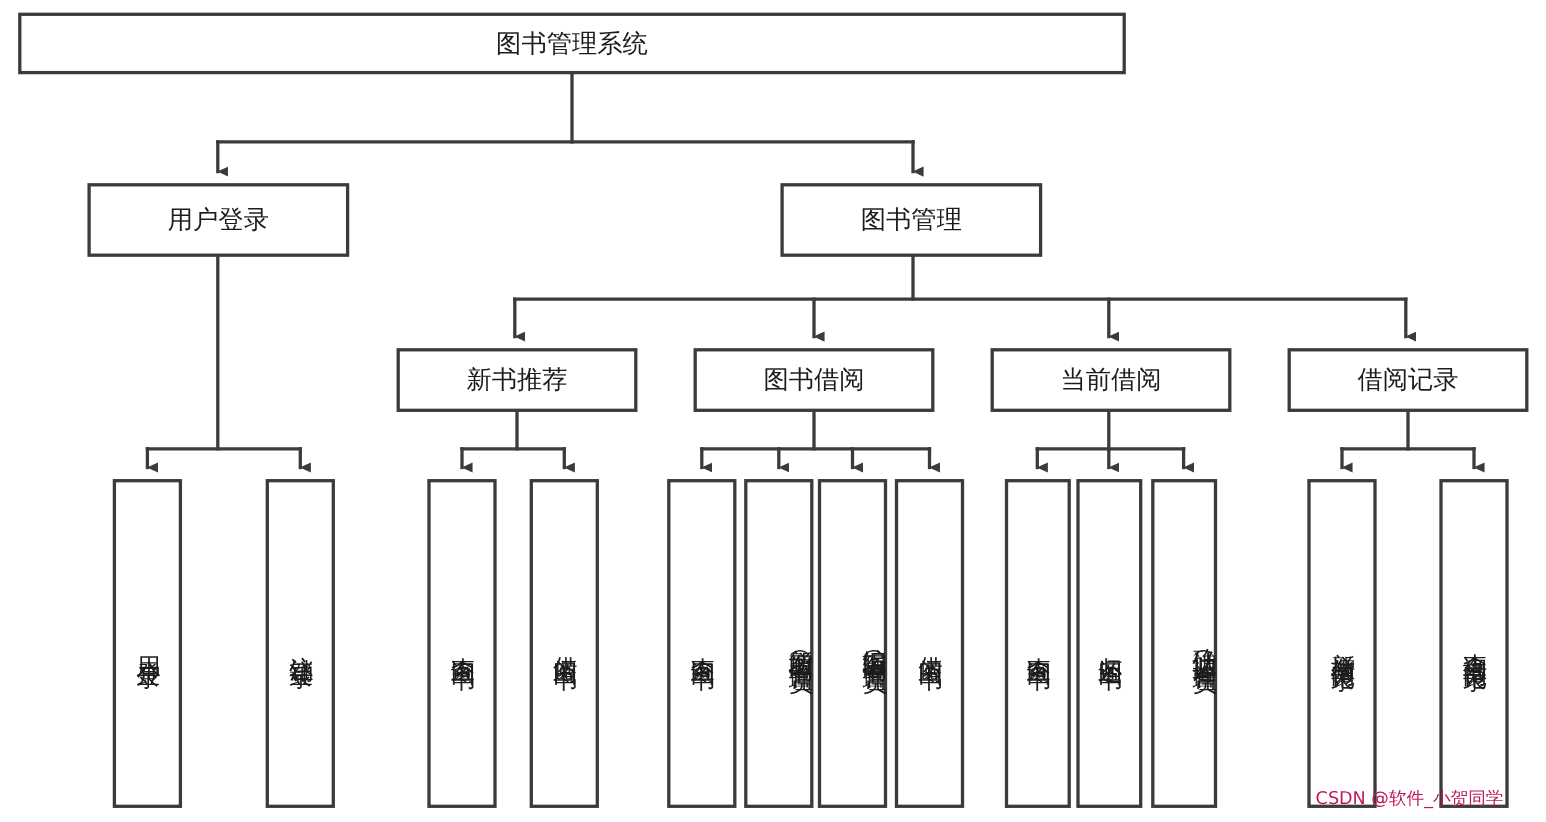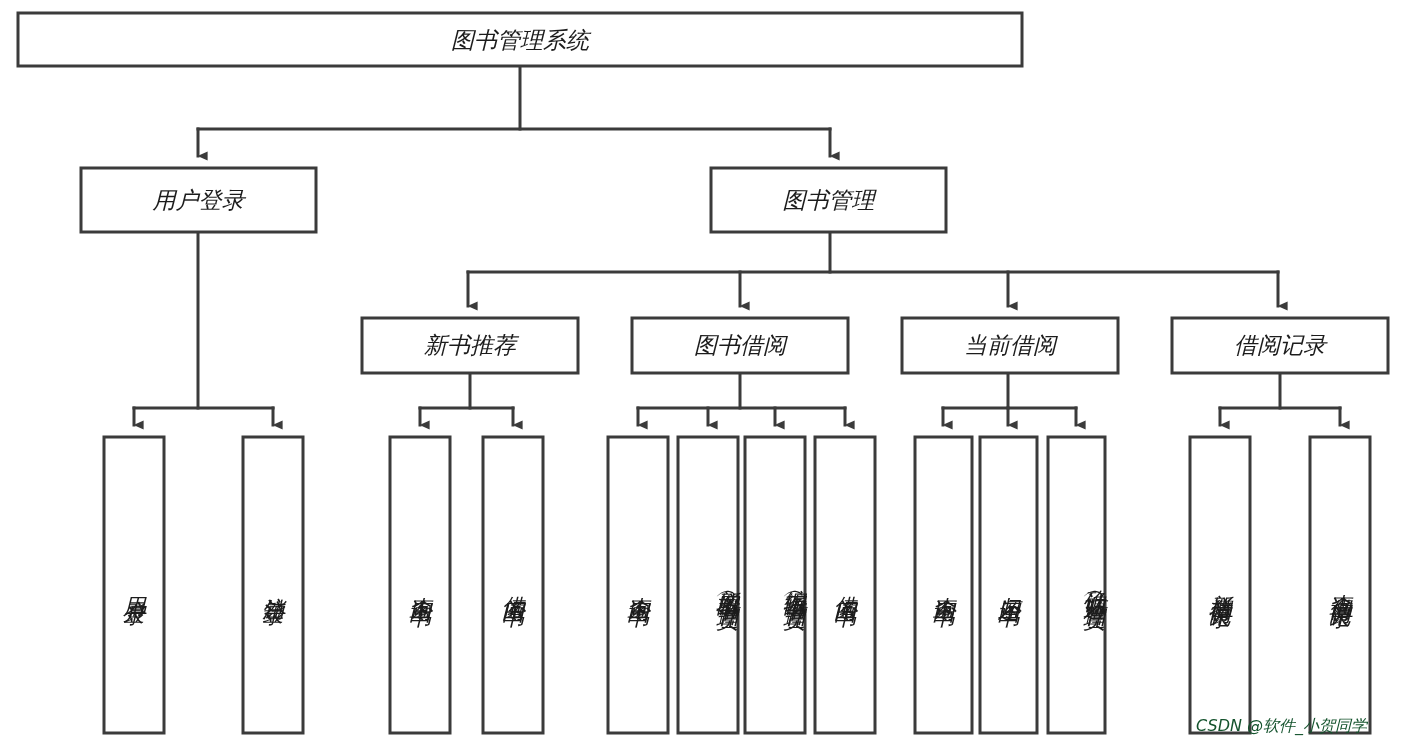--- a/index.html
+++ b/index.html
@@ -11,21 +11,20 @@
     width: 1405px;
     height: 747px;
     font-family: "DejaVu Sans", "Liberation Sans", sans-serif;
     overflow: hidden;
   }
   #diagram-root {
     position: relative;
     width: 1405px;
     height: 747px;
     background: #ffffff;
-    font-style: italic;
   }
   svg.diagram-svg {
     position: absolute;
     left: 0;
     top: 0;
     width: 1405px;
     height: 747px;
   }
   .node-box {
     fill: #ffffff;
@@ -61,21 +60,21 @@
     white-space: nowrap;
     text-align: center;
     pointer-events: none;
   }
   .watermark {
     position: absolute;
     left: 1196px;
     top: 716px;
     font-family: "DejaVu Sans", "Liberation Sans", sans-serif;
     font-size: 16px;
-    color: #14532d;
+    color: #be185d;
     white-space: nowrap;
   }
 </style>
 </head>
 <body>
 
 <div id="diagram-root">
 
   <svg class="diagram-svg" viewBox="0 0 1405 747">
     <defs>

